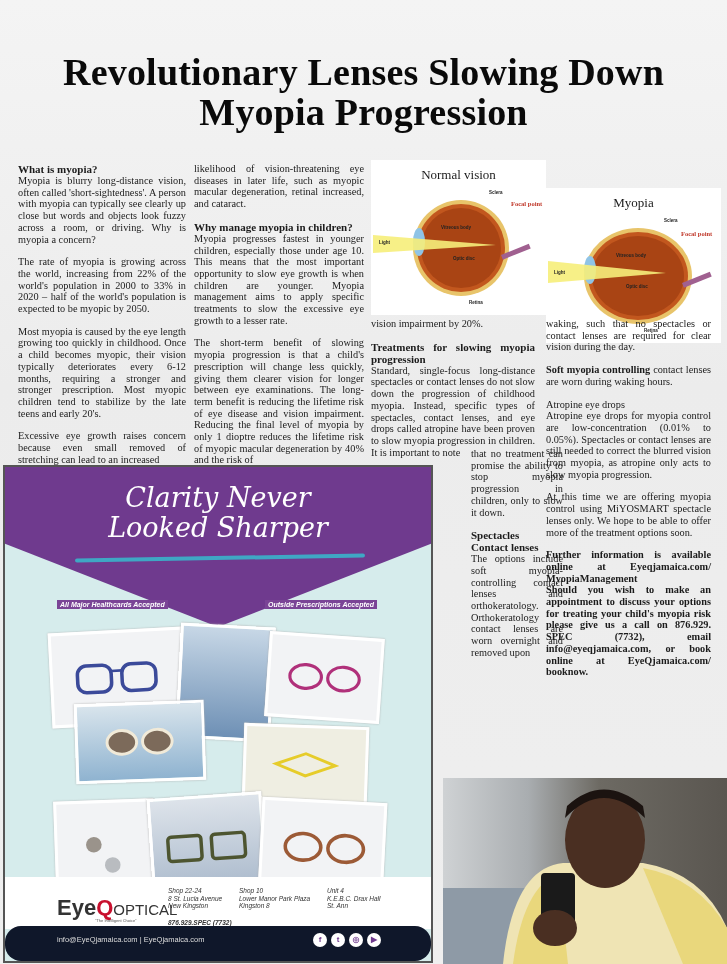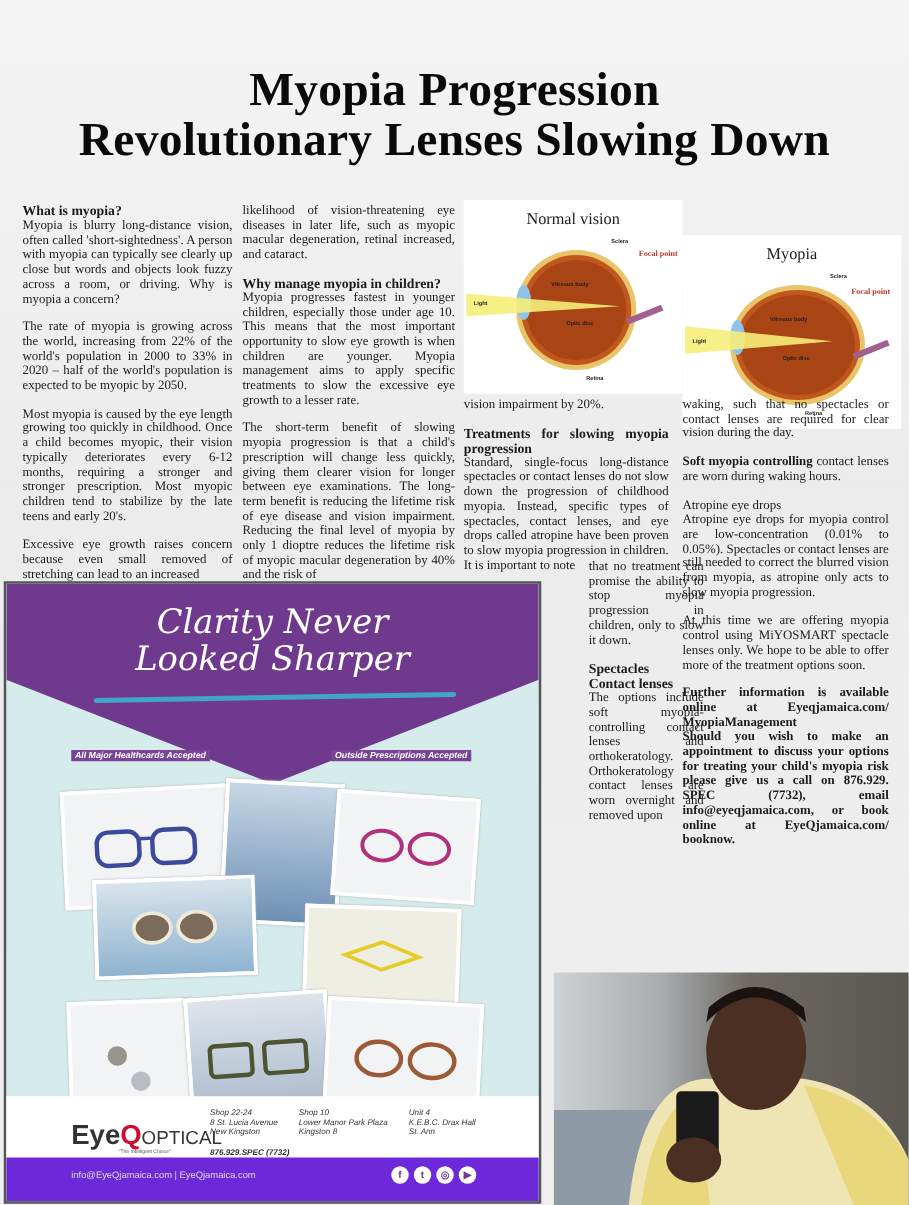--- a/index.html
+++ b/index.html
@@ -30,34 +30,34 @@
   .photos{position:absolute;top:163px;left:0;width:100%;height:260px;}
   .ph{position:absolute;background:#f2f3f5;box-shadow:0 0 2px #aaa;border:3px solid #fff;}
   .glasses{position:absolute;left:10%;top:30%;width:80%;height:40%;}
   .ad-bottom{position:absolute;left:0;top:410px;width:100%;height:52px;background:#fff;}
   .logo{position:absolute;left:52px;top:18px;font-family:"Liberation Sans",sans-serif;font-weight:bold;font-size:22px;color:#333;}
   .logo .q{color:#c8102e;}
   .logo .opt{font-weight:normal;font-size:15px;}
   .tagline{position:absolute;left:90px;top:41px;font-size:4px;color:#555;font-family:"Liberation Sans",sans-serif;}
   .addr{position:absolute;top:10px;font-family:"Liberation Sans",sans-serif;font-style:italic;font-size:6.5px;line-height:7.5px;color:#333;}
   .phone{position:absolute;left:163px;top:42px;font-family:"Liberation Sans",sans-serif;font-style:italic;font-weight:bold;font-size:6.5px;color:#333;}
-  .ad-footer{position:absolute;left:0;bottom:0;width:100%;height:35px;background:#6d28d9;}
+  .ad-footer{position:absolute;left:0;bottom:0;width:100%;height:35px;background:#0f172a;border-radius:16px;}
   .contact{position:absolute;left:52px;top:9px;color:#ddd;font-family:"Liberation Sans",sans-serif;font-size:7.5px;}
   .social{position:absolute;right:50px;top:7px;display:flex;gap:4px;}
   .soc{width:14px;height:14px;border-radius:50%;background:#fff;color:#6f3a8e;font-size:8px;font-weight:bold;text-align:center;line-height:14px;font-family:"Liberation Sans",sans-serif;}
   .photo-man{position:absolute;left:443px;top:778px;width:284px;height:186px;background:linear-gradient(90deg,#cfd2d4 0%,#a9adb0 30%,#6d6a63 55%,#5a5650 100%);overflow:hidden;}
 </style>
 </head>
 <body>
 
 <div>
 
   <h1 class="headline">
+    <div>Revolutionary Lenses Slowing Down</div>
     <div>Myopia Progression</div>
-    <div>Revolutionary Lenses Slowing Down</div>
   </h1>
 
   <div class="col" id="c1">
     <h3>What is myopia?</h3>
     <p>Myopia is blurry long-distance vision, often called 'short-sightedness'. A person with myopia can typically see clearly up close but words and objects look fuzzy across a room, or driving. Why is myopia a concern?</p>
     <p>The rate of myopia is growing across the world, increasing from 22% of the world's population in 2000 to 33% in 2020 – half of the world's population is expected to be myopic by 2050.</p>
     <p>Most myopia is caused by the eye length growing too quickly in childhood. Once a child becomes myopic, their vision typically deteriorates every 6-12 months, requiring a stronger and stronger prescription. Most myopic children tend to stabilize by the late teens and early 20's.</p>
     <p>Excessive eye growth raises concern because even small removed of stretching can lead to an increased</p>
   </div>
 

